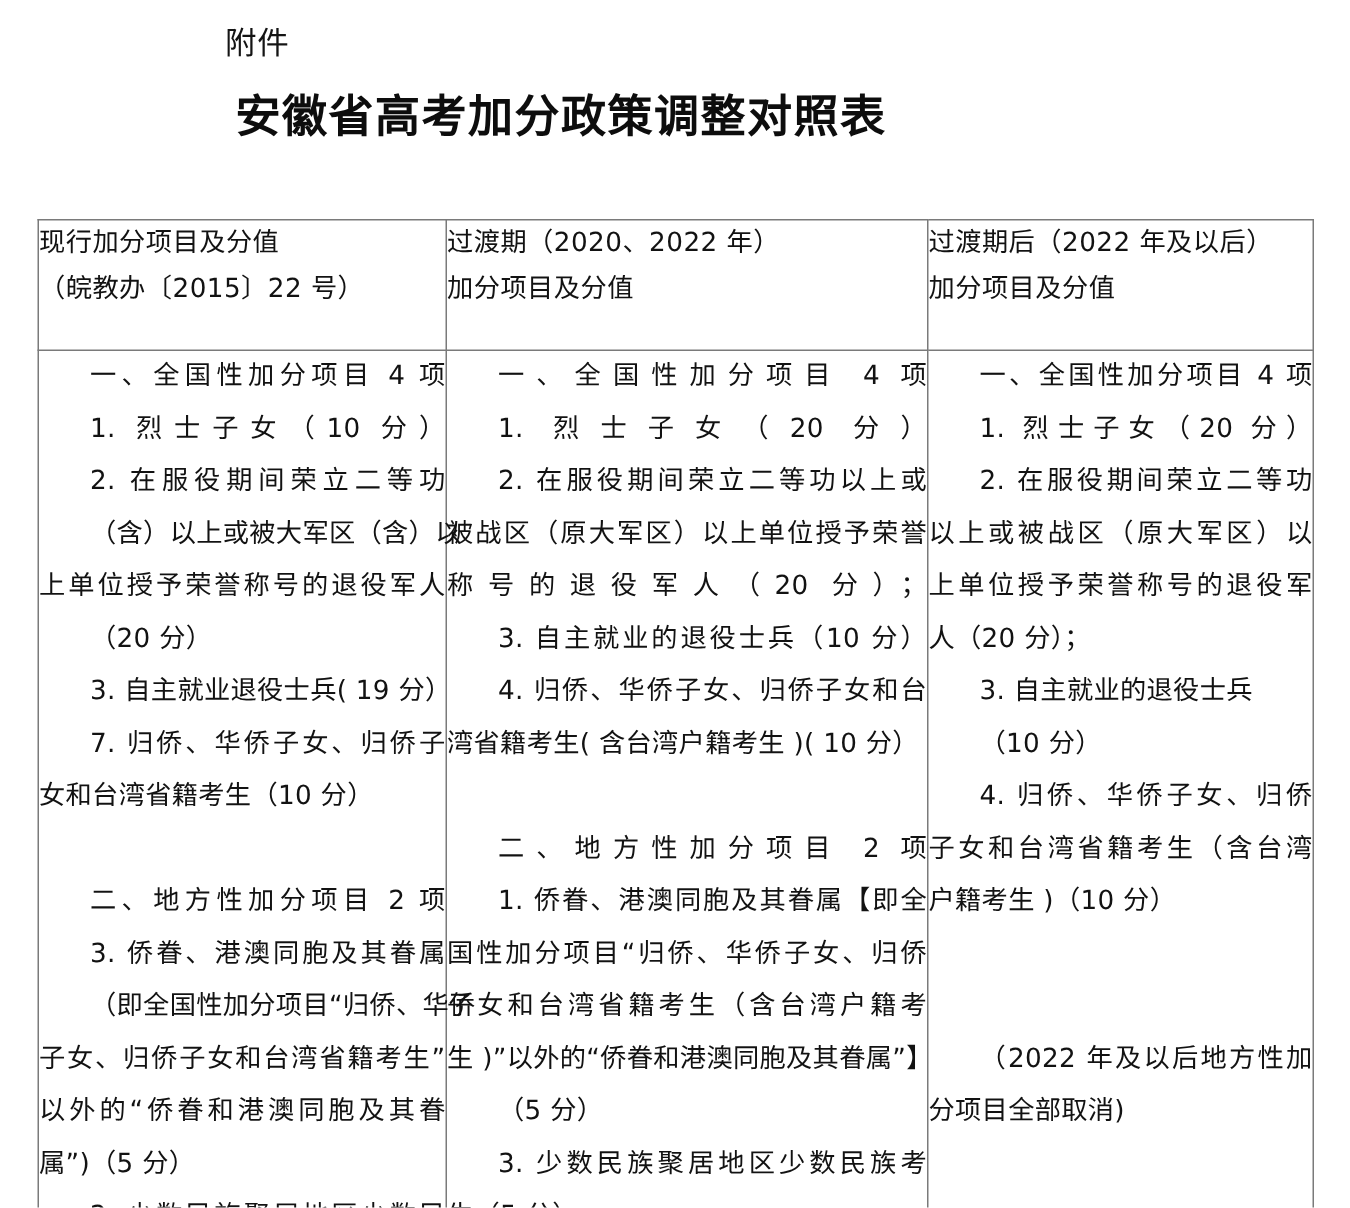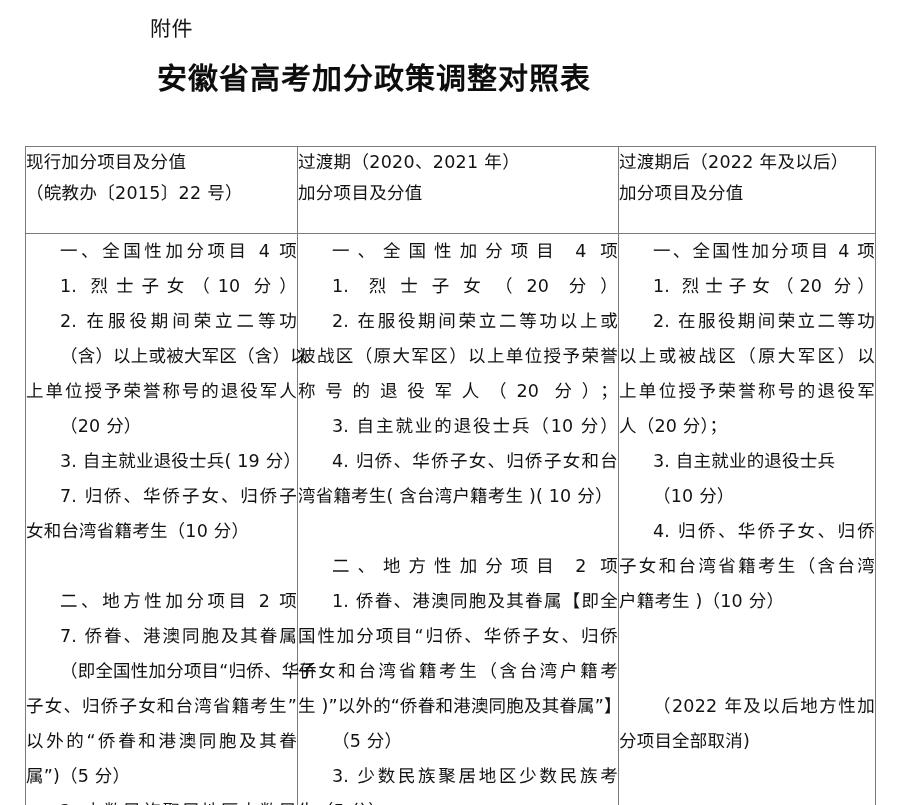--- a/index.html
+++ b/index.html
@@ -120,21 +120,21 @@
         <col class="c2">
         <col class="c3">
     </colgroup>
     <thead>
       <tr>
         <th class="head-cell">
           <span class="hline">现行加分项目及分值</span>
           <span class="hline">（皖教办〔2015〕22 号）</span>
         </th>
         <th class="head-cell">
-          <span class="hline">过渡期（2020、2021 年）</span>
+          <span class="hline">过渡期（2020、2022 年）</span>
           <span class="hline">加分项目及分值</span>
         </th>
         <th class="head-cell">
           <span class="hline">过渡期后（2022 年及以后）</span>
           <span class="hline">加分项目及分值</span>
         </th>
       </tr>
     </thead>
     <tbody>
       <tr>
@@ -143,21 +143,21 @@
             <span class="ln ind">1. 烈士子女（10 分）</span>
             <span class="ln ind">2. 在服役期间荣立二等功</span>
             <span class="ln ind">（含）以上或被大军区（含）以</span>
             <span class="ln">上单位授予荣誉称号的退役军人</span>
             <span class="ln ind free">（20 分）</span>
             <span class="ln ind">3. 自主就业退役士兵( 19 分）</span>
             <span class="ln ind">7. 归侨、华侨子女、归侨子</span>
             <span class="ln free">女和台湾省籍考生（10 分）</span>
             <span class="ln blank">&nbsp;</span>
             <span class="ln ind">二、地方性加分项目 2 项</span>
-            <span class="ln ind">7. 侨眷、港澳同胞及其眷属</span>
+            <span class="ln ind">3. 侨眷、港澳同胞及其眷属</span>
             <span class="ln ind">（即全国性加分项目“归侨、华侨</span>
             <span class="ln">子女、归侨子女和台湾省籍考生”</span>
             <span class="ln">以外的“侨眷和港澳同胞及其眷</span>
             <span class="ln free">属”)（5 分）</span>
             <span class="ln ind">2. 少数民族聚居地区少数民</span>
           </td>
         <td class="body-cell">
             <span class="ln ind">一、全国性加分项目 4 项</span>
             <span class="ln ind">1. 烈士子女（20 分）</span>
             <span class="ln ind">2. 在服役期间荣立二等功以上或</span>

